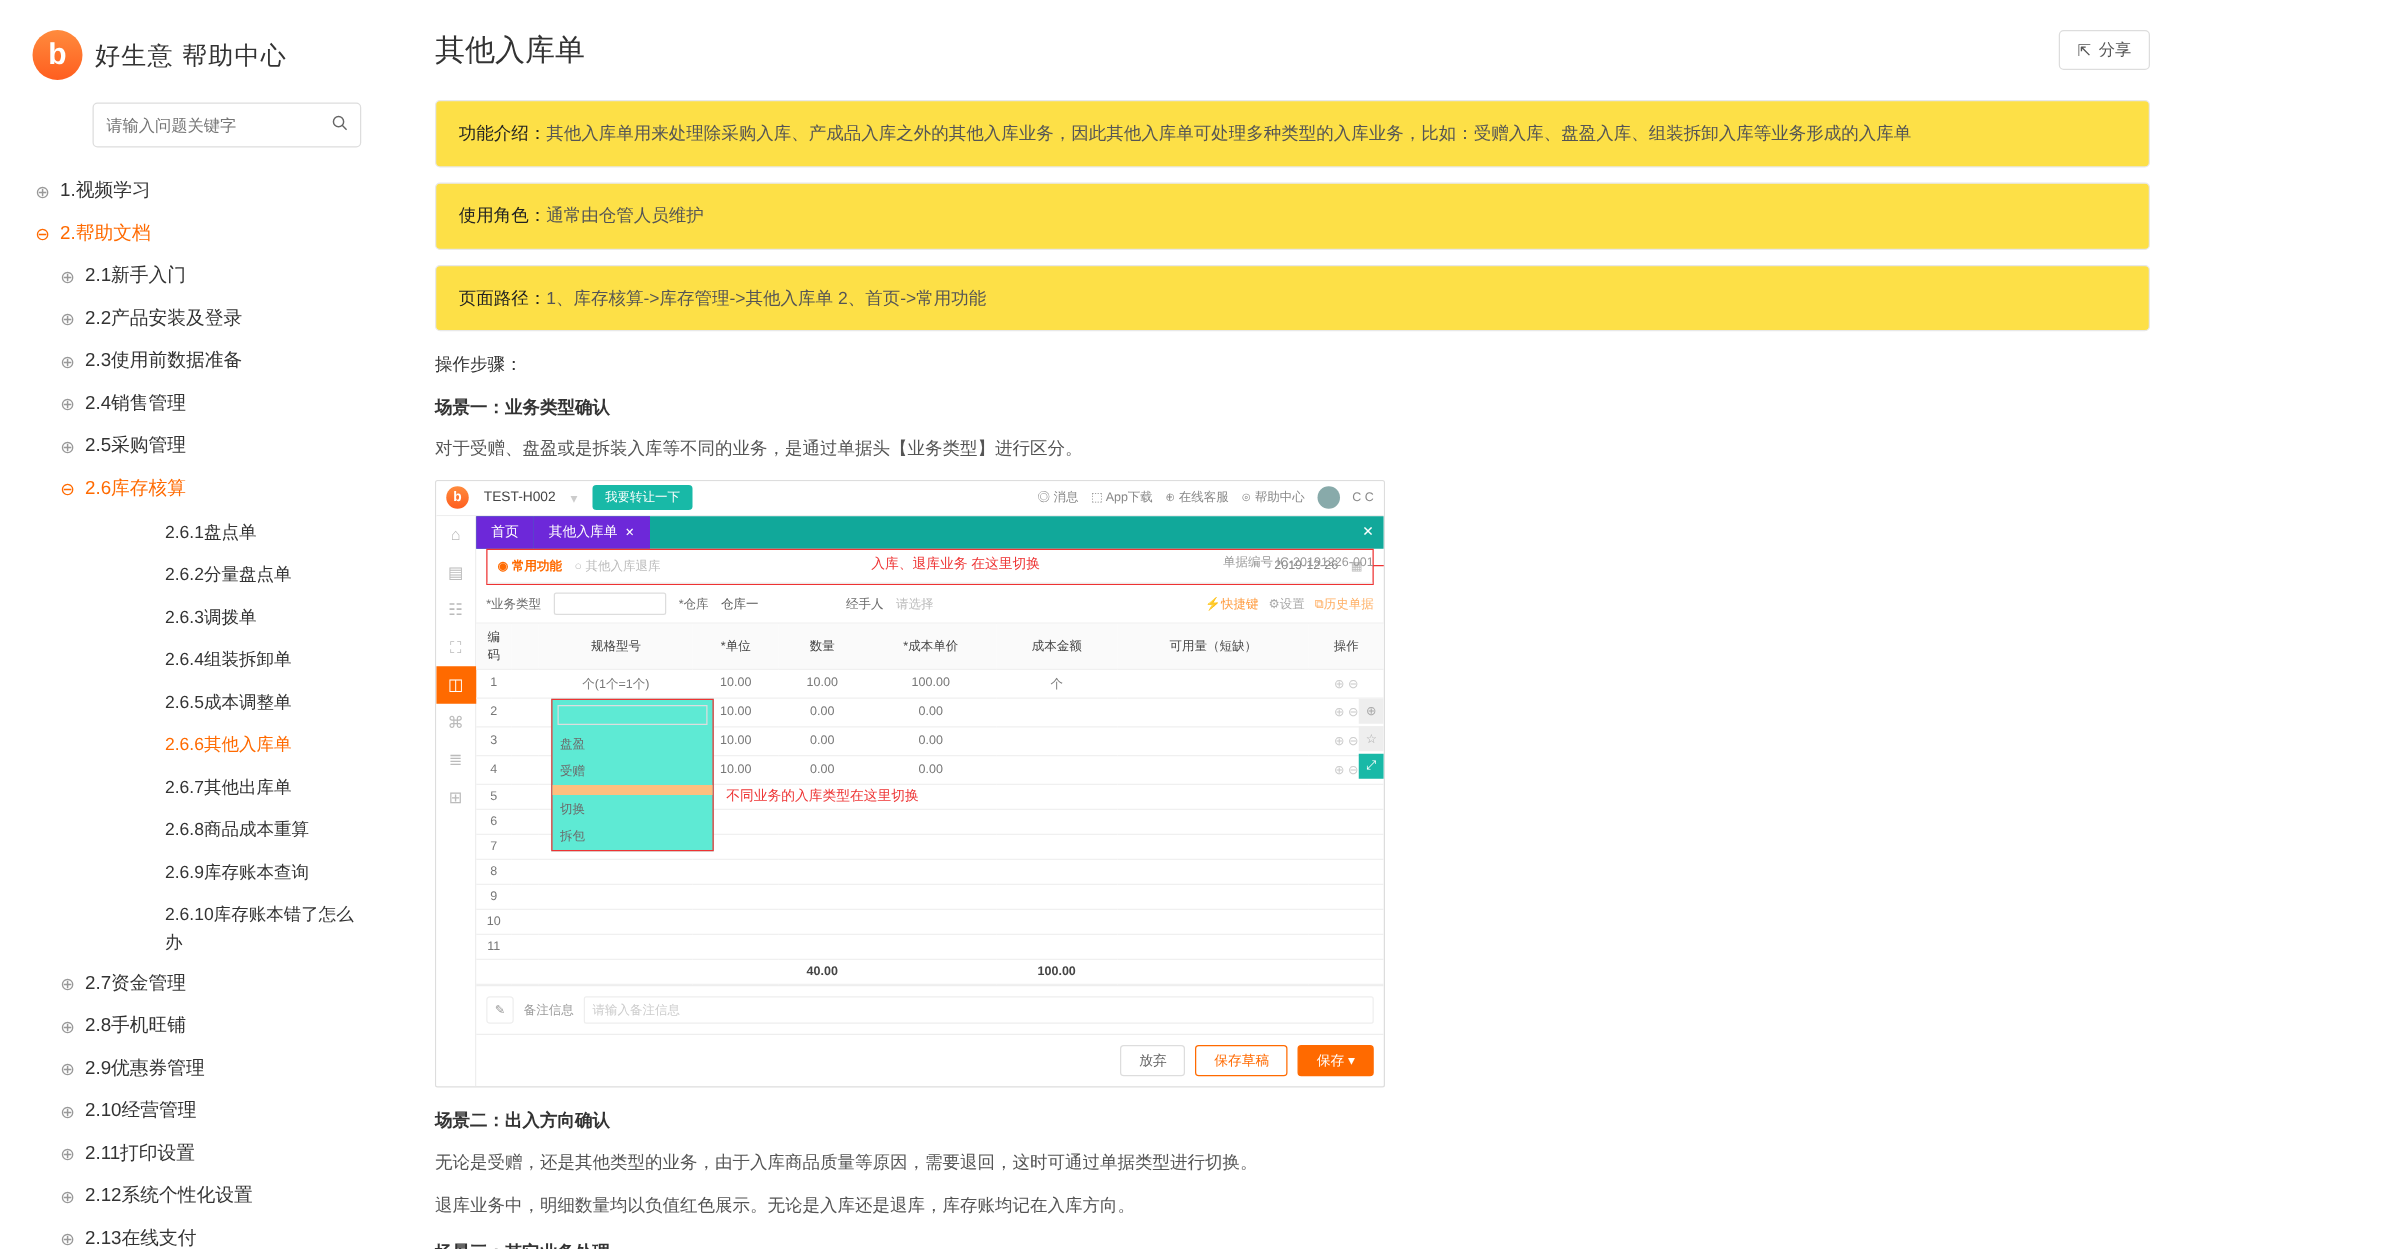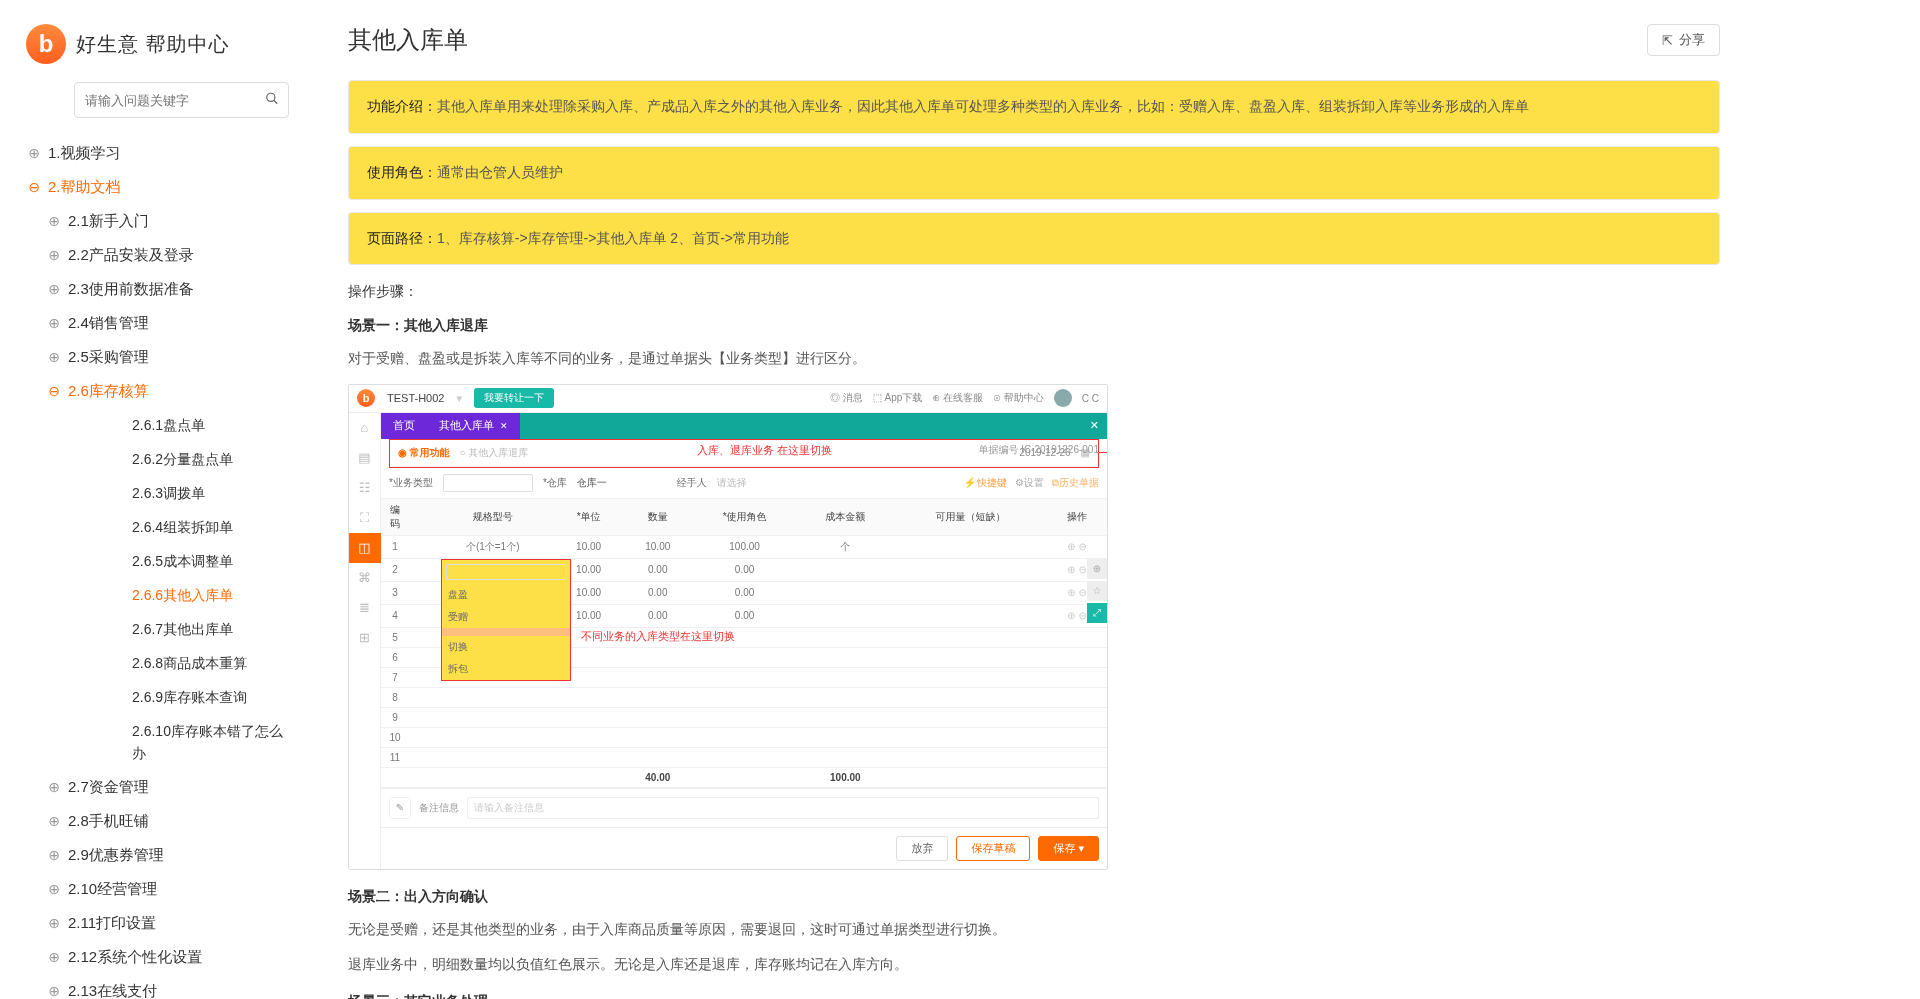--- a/index.html
+++ b/index.html
@@ -59,21 +59,21 @@
 .shot-tabs .t { padding: 0 12px; height: 100%; display: flex; align-items: center; background: #6d28d9; }
 .shot-tabs .t.closable::after { content: "✕"; margin-left: 6px; font-size: 9px; }
 .shot-tabs .tx { margin-left: auto; padding-right: 8px; }
 .shot-row { display: flex; align-items: center; padding: 6px 8px; gap: 10px; font-size: 10px; border-bottom: 1px solid #f0f0f0; }
 .shot-row .radio { color: #ff6a00; font-weight: 600; }
 .shot-redbox { border: 1px solid #e33; position: relative; margin: 0 8px; }
 .shot-redbox::after { content: ""; position: absolute; right: -40px; top: 12px; width: 40px; height: 1px; background: #e33; }
 .ann-red { color: #e33; font-size: 11px; position: absolute; }
 .shot-filters { display: flex; align-items: center; padding: 6px 8px; gap: 10px; font-size: 10px; border-bottom: 1px solid #f0f0f0; }
 .inp { border: 1px solid #ddd; border-radius: 2px; height: 18px; width: 90px; display: inline-block; vertical-align: middle; }
-.dropdown-mock { position: absolute; left: 60px; top: 60px; width: 130px; background: #fde047; border: 1px solid #e33; z-index: 5; font-size: 10px; }
+.dropdown-mock { position: absolute; left: 60px; top: 60px; width: 130px; background: #5eead4; border: 1px solid #e33; z-index: 5; font-size: 10px; }
 .dropdown-mock .opt { padding: 4px 6px; }
 .dropdown-mock .opt.hi { background: #ffbf7f; color: #fff; }
 .dropdown-mock .search-inp { border:1px solid #ddd; margin:4px; width: calc(100% - 8px); height:16px; }
 .shot-table { width: 100%; border-collapse: collapse; font-size: 10px; }
 .shot-table th, .shot-table td { border-bottom: 1px solid #f0f0f0; padding: 4px 6px; text-align: center; color: #777; font-weight: 400; }
 .shot-table th { background: #fafafa; color: #444; }
 .shot-table td:first-child, .shot-table th:first-child { text-align: center; width: 28px; }
 .shot-remark { display:flex; align-items:center; gap:8px; padding:8px; border-top:1px solid #eee; font-size:10px; color:#999;}
 .shot-remark .rarea { flex:1; border:1px solid #eee; height:22px; border-radius:2px; padding:3px 6px; }
 .shot-foot { display: flex; justify-content: flex-end; gap: 8px; padding: 8px; border-top: 1px solid #eee; }
@@ -250,21 +250,21 @@
     </div>
     <div class="info-card">
       <span class="info-label">使用角色：</span><span>通常由仓管人员维护</span>
     </div>
     <div class="info-card">
       <span class="info-label">页面路径：</span><span>1、库存核算-&gt;库存管理-&gt;其他入库单 2、首页-&gt;常用功能</span>
     </div>
 
     <div class="section-title">操作步骤：</div>
 
-    <div class="section-h">场景一：其他入库退库</div>
+    <div class="section-h">场景一：业务类型确认</div>
     <p class="section-p">对于受赠、盘盈或是拆装入库等不同的业务，是通过单据头【业务类型】进行区分。</p>
 
     <div class="shot">
       <div class="shot-top">
         <span class="s-logo">b</span>
         <span class="s-co">TEST-H002</span>
         <span style="color:#ccc">▾</span>
         <span class="btn-teal">我要转让一下</span>
         <span class="s-spacer"></span>
         <span class="meta">
@@ -339,21 +339,21 @@
             </div>
 
             <table class="shot-table">
               <thead>
                   <tr>
                 <th>编码</th>
                     <th></th>
                     <th>规格型号</th>
                     <th>*单位</th>
                     <th>数量</th>
-                    <th>*使用角色</th>
+                    <th>*成本单价</th>
                     <th>成本金额</th>
                     <th>可用量（短缺）</th>
                     <th>操作</th>
               </tr>
                 </thead>
               <tbody id="shot-tbody">
                   <tr>
                     <td>1</td>
                     <td></td>
                     <td>个(1个=1个)</td>

